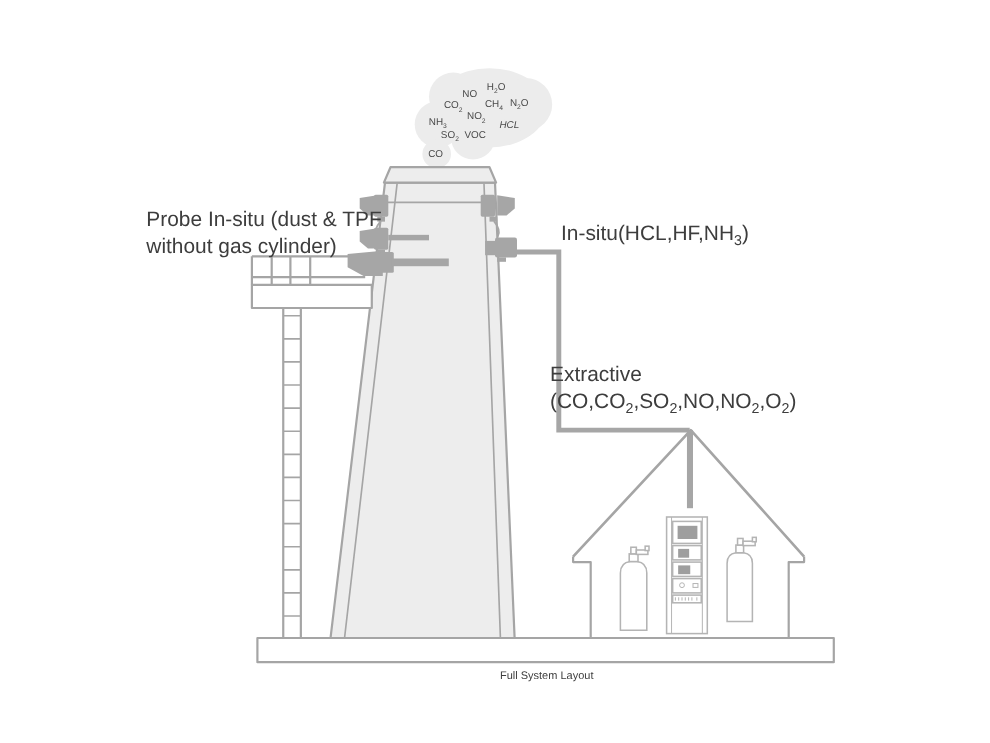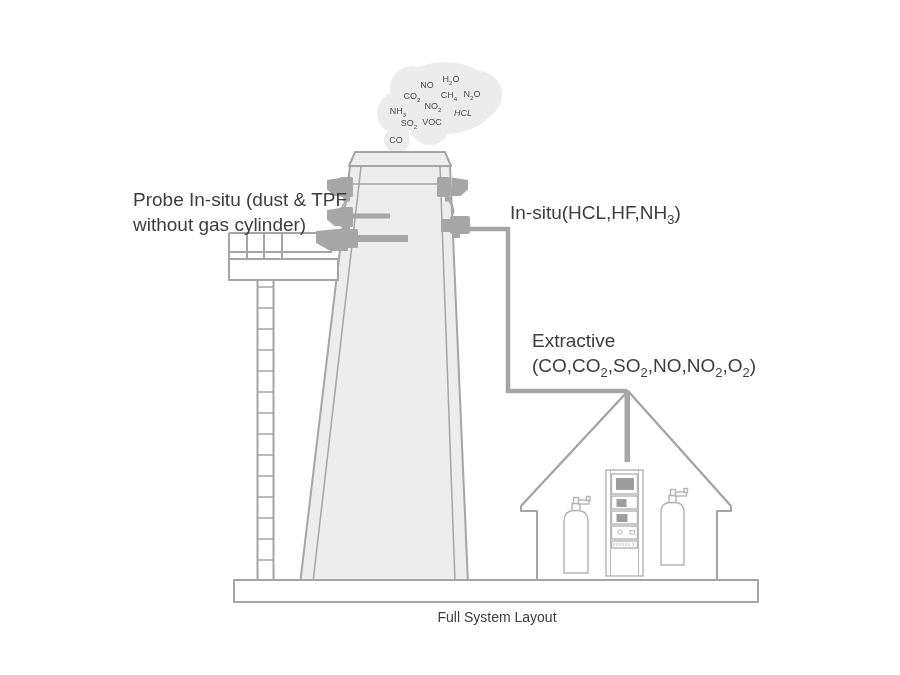--- a/index.html
+++ b/index.html
@@ -17,21 +17,21 @@
   .solid{fill:var(--solid);stroke:none;}
   .cable{stroke:var(--solid);stroke-width:1.6;fill:none;}
   .pipe{stroke:var(--solid);stroke-width:4.5;fill:none;stroke-linejoin:miter;}
   .equip{stroke:var(--equip);stroke-width:1.4;fill:#fff;}
   .equipthin{stroke:var(--equip);stroke-width:0.9;fill:none;}
   .screen{fill:var(--screen);stroke:none;}
   .cloud{fill:var(--cloudfill);stroke:none;}
   
   .lbl{position:absolute;font-size:19px;line-height:1.32;color:var(--text);white-space:nowrap;}
   .caption{position:absolute;top:609px;left:497px;transform:translateX(-50%);
-    font-size:14px;color:var(--text);white-space:nowrap;}
+    font-size:10px;color:var(--text);white-space:nowrap;}
   .gas{position:absolute;font-size:9px;color:var(--gastext);white-space:nowrap;
     transform:translate(-50%,-50%);}
   sub{font-size:0.68em;}
 </style>
 </head>
 <body>
 
 <div class="stage" style="--bg: #ffffff; --line: #a5a5a5; --stackfill: #ededed; --cloudfill: #ececec; --solid: #a6a6a6; --equip: #b4b4b4; --screen: #9e9e9e; --text: #3d3d3d; --gastext: #4a4a4a;">
 
   <svg width="900" height="675" viewBox="0 0 900 675">
@@ -131,21 +131,21 @@
       <rect class="equip" x="670.5" y="489.5" width="5" height="6"></rect>
       <rect class="equip" x="675.5" y="492" width="11" height="4"></rect>
       <rect class="equip" x="684" y="488.5" width="3.5" height="4"></rect>
     </g>
 
     <rect class="wfill" x="234" y="580" width="524" height="22"></rect>
   </svg>
 
   <div class="lbl" style="left:133px;top:187px;">Probe In-situ (dust &amp; TPF<br>without gas cylinder)</div>
   <div class="lbl" style="left:510px;top:200px;">In-situ(HCL,HF,NH<sub>3</sub>)</div>
-  <div class="lbl" style="left:532px;top:328px;">Extractive<br>(CO,CO<sub>2</sub>,SO<sub>2</sub>,NO,NO<sub>2</sub>,O<sub>2</sub>)</div>
+  <div class="lbl" style="left:500px;top:328px;">Extractive<br>(CO,CO<sub>2</sub>,SO<sub>2</sub>,NO,NO<sub>2</sub>,O<sub>2</sub>)</div>
   <div class="caption">Full System Layout</div>
 
   <div id="gas-labels">
       <span class="gas" style="left: 427px; top: 85px;">NO</span>
       <span class="gas" style="left: 451px; top: 80px;">H<sub>2</sub>O</span>
       <span class="gas" style="left: 412px; top: 97px;">CO<sub>2</sub></span>
       <span class="gas" style="left: 449px; top: 96px;">CH<sub>4</sub></span>
       <span class="gas" style="left: 472px; top: 95px;">N<sub>2</sub>O</span>
       <span class="gas" style="left: 398px; top: 112px;">NH<sub>3</sub></span>
       <span class="gas" style="left: 433px; top: 107px;">NO<sub>2</sub></span>

